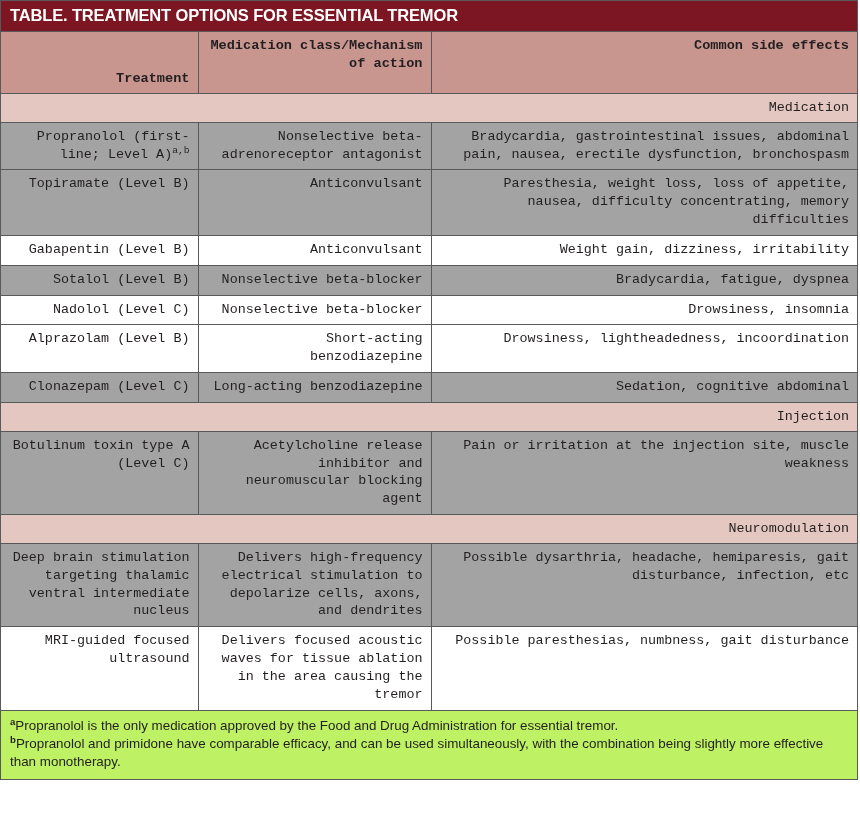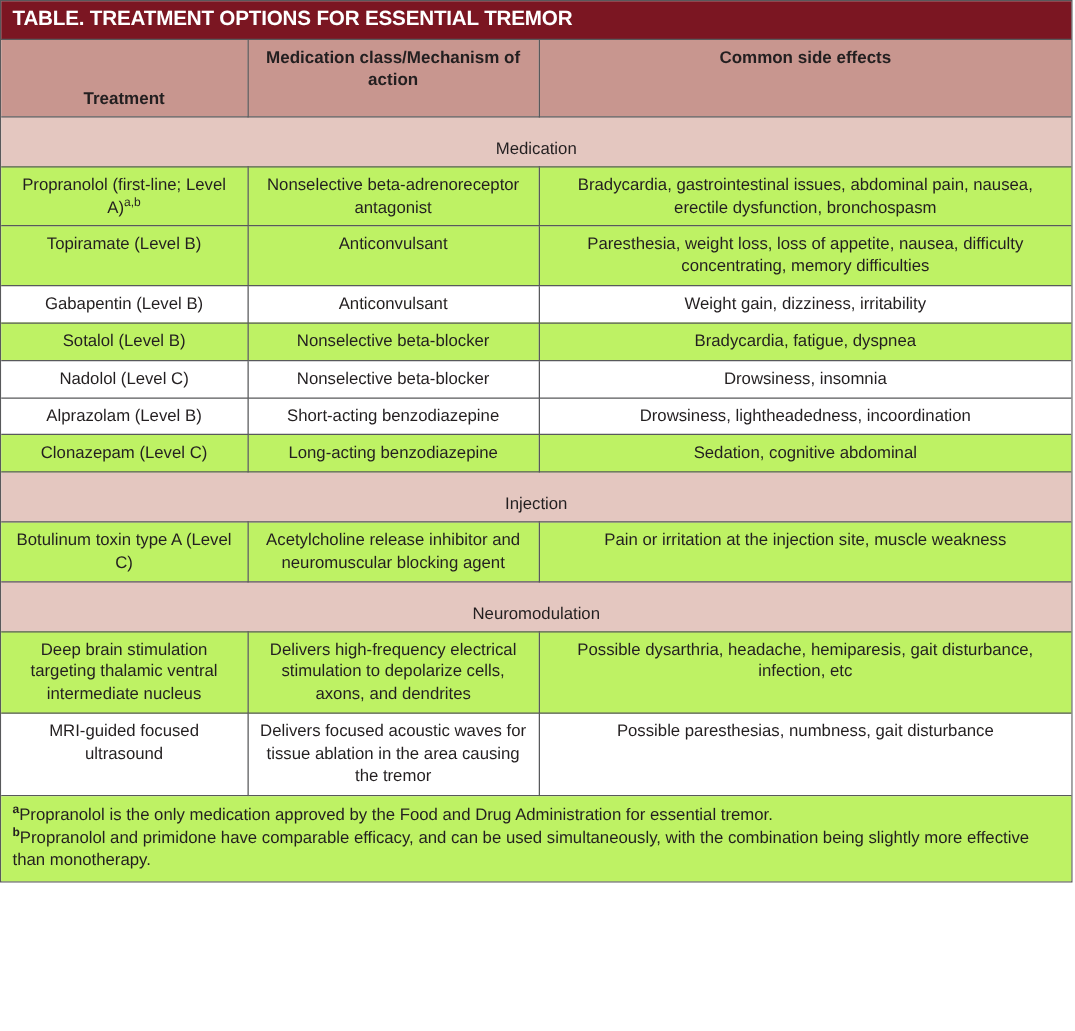--- a/index.html
+++ b/index.html
@@ -47,24 +47,25 @@
   table.tbl col.c3 { width: 426px; }
 
   table.tbl th,
   table.tbl td {
     border-right: 1px solid #58595b;
     border-bottom: 1px solid #58595b;
     padding: 5px 8px 6px 8px;
     vertical-align: top;
     font-size: 13.4px;
     line-height: 1.33;
-    text-align: center;
+    text-align: right;
     word-wrap: break-word;
     overflow-wrap: break-word;
     hyphens: auto;
+    font-family: Liberation Mono, monospace;
     -webkit-hyphens: auto;
   }
   table.tbl th:last-child,
   table.tbl td:last-child { border-right: none; }
 
   
   tr.head th {
     background: #c8968f;
     font-weight: bold;
     font-size: 13.6px;
@@ -74,27 +75,27 @@
     padding-top: 5px;
   }
   tr.head th.treatment-head {
     vertical-align: bottom;
     padding-bottom: 5px;
   }
 
   
   tr.group td {
     background: #e4c7c0;
-    padding-top: 16px;
+    padding-top: 5px;
     padding-bottom: 5px;
     border-right: none;
   }
 
   
-  tr.shaded td { background: #bef264; }
+  tr.shaded td { background: #a3a3a3; }
   tr.plain  td { background: #ffffff; }
 
   
   .footnotes {
     background: #bef264;
     padding: 6px 9px 8px 9px;
     font-size: 13.4px;
     line-height: 1.35;
   }
   .footnotes p { margin: 0; }

